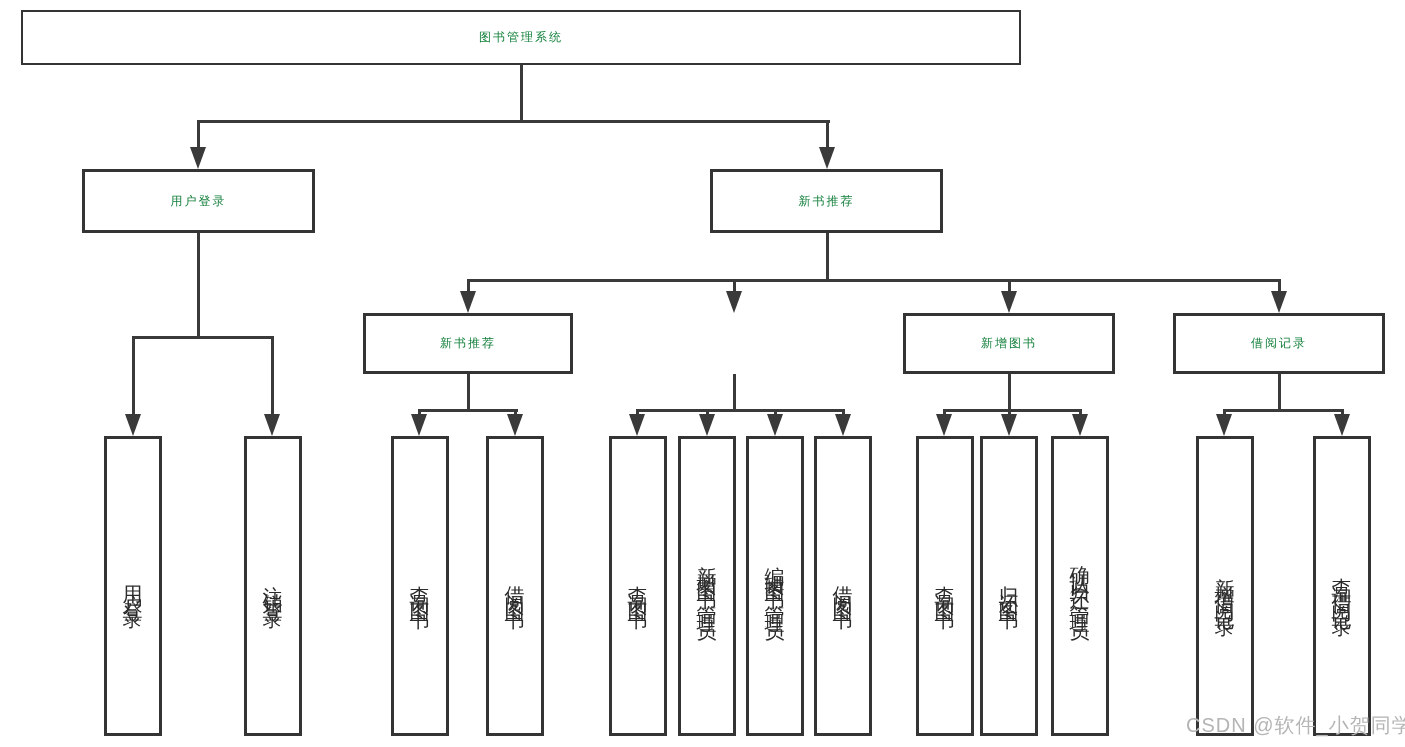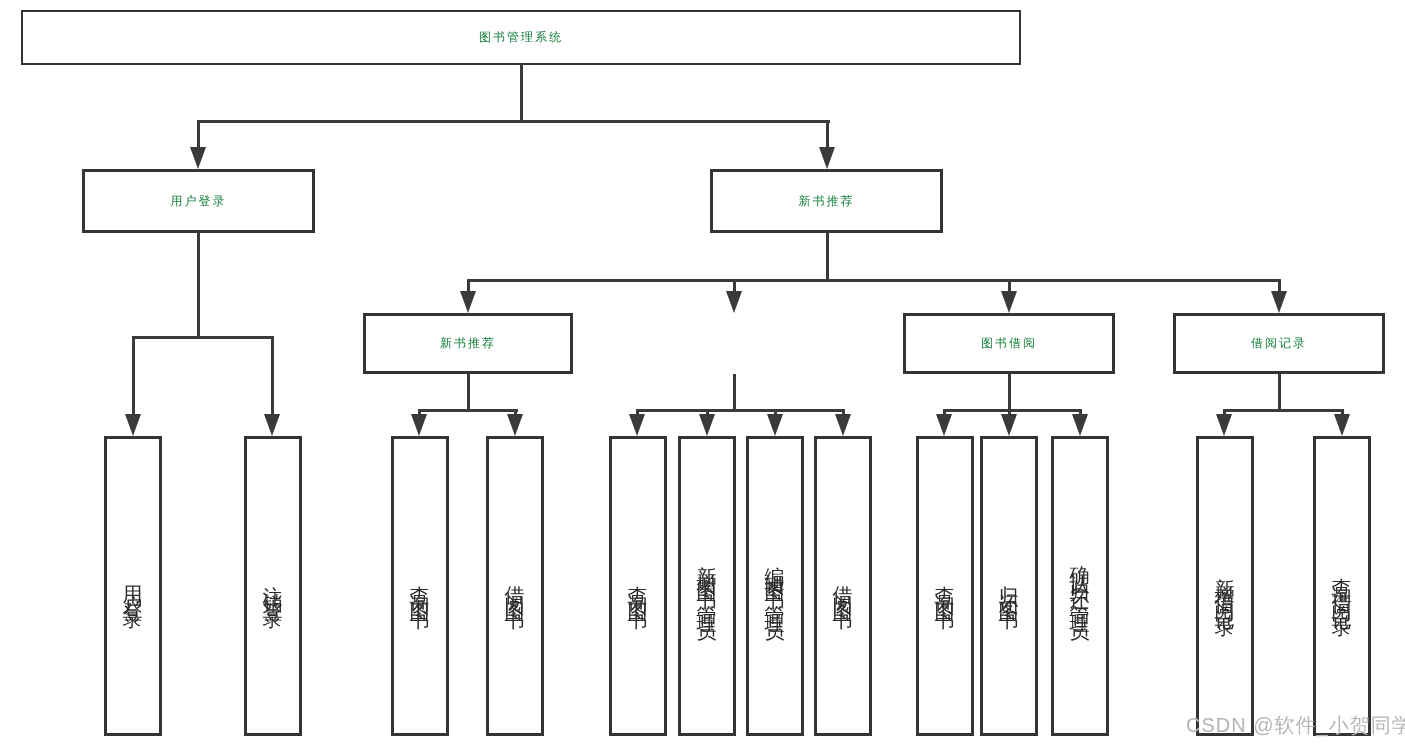--- a/index.html
+++ b/index.html
@@ -82,21 +82,21 @@
   <div class="vline" style="left:467px;top:279px;width:3px;height:12px;"></div>
   <div class="arrow" style="left:460px;top:291px;"></div>
   <div class="vline" style="left:733px;top:279px;width:3px;height:12px;"></div>
   <div class="arrow" style="left:726px;top:291px;"></div>
   <div class="vline" style="left:1008px;top:279px;width:3px;height:12px;"></div>
   <div class="arrow" style="left:1001px;top:291px;"></div>
   <div class="vline" style="left:1278px;top:279px;width:3px;height:12px;"></div>
   <div class="arrow" style="left:1271px;top:291px;"></div>
 
   <div class="box" style="left:363px;top:313px;width:210px;height:61px;">新书推荐</div>
-  <div class="box" style="left:903px;top:313px;width:212px;height:61px;">图书借阅</div>
+  <div class="box" style="left:903px;top:313px;width:212px;height:61px;">新增图书</div>
   <div class="box" style="left:1173px;top:313px;width:212px;height:61px;">借阅记录</div>
 
   <div class="vline" style="left:467px;top:374px;width:3px;height:35px;"></div>
   <div class="hline" style="left:418px;top:409px;width:100px;height:3px;"></div>
   <div class="vline" style="left:418px;top:409px;width:3px;height:5px;"></div>
   <div class="arrow" style="left:411px;top:414px;"></div>
   <div class="vline" style="left:514px;top:409px;width:3px;height:5px;"></div>
   <div class="arrow" style="left:507px;top:414px;"></div>
 
   <div class="vline" style="left:733px;top:374px;width:3px;height:35px;"></div>

